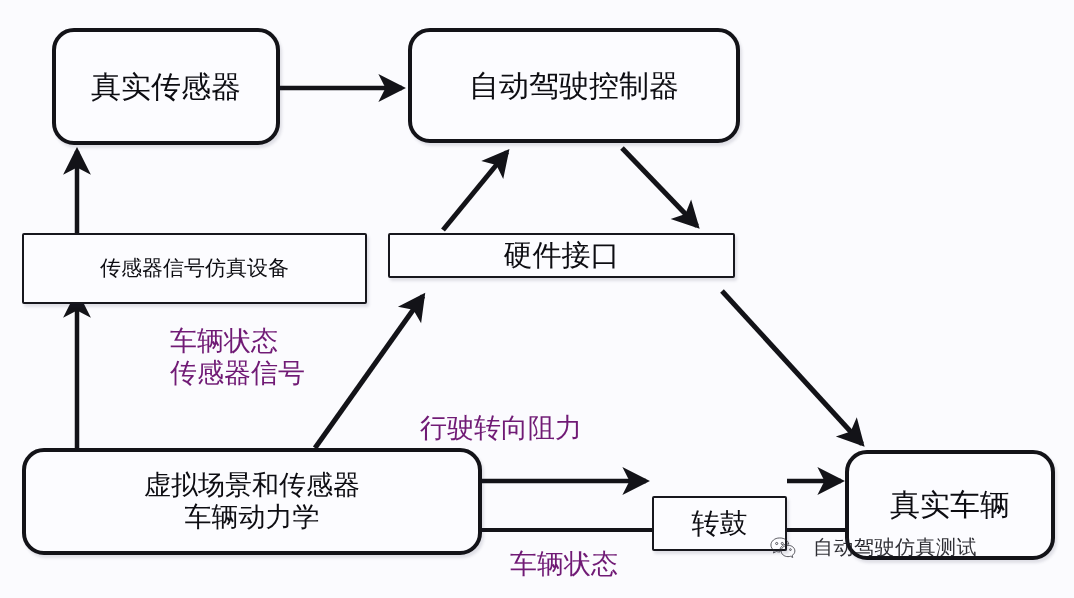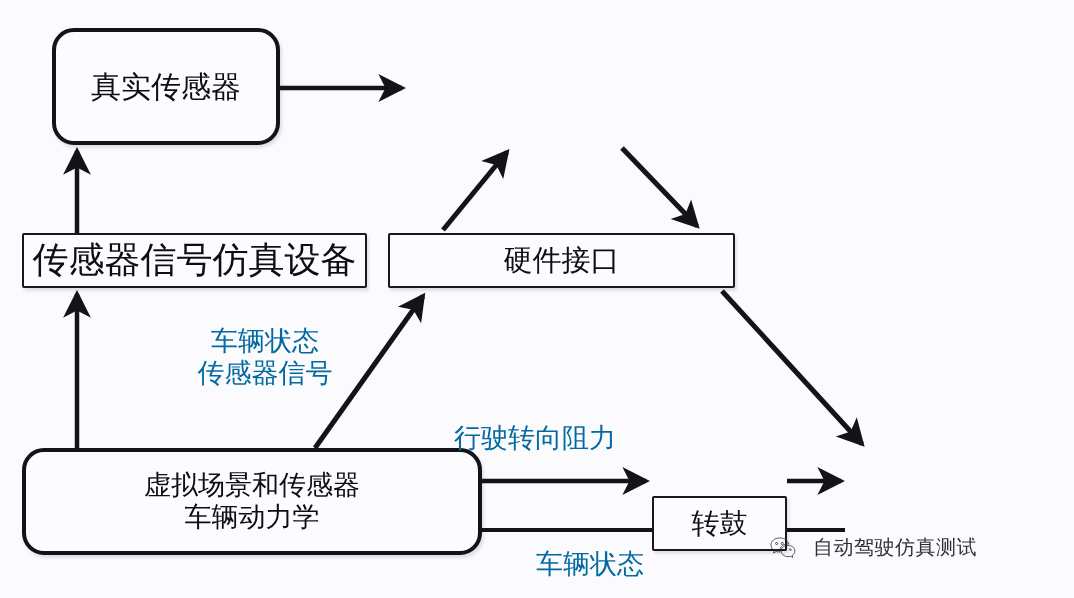--- a/index.html
+++ b/index.html
@@ -39,22 +39,21 @@
     border-radius: 22px;
     box-shadow: 2px 3px 3px rgba(40,40,70,0.13);
   }
   .rect-thin {
     border: 2.5px solid #17171d;
     border-radius: 2px;
     box-shadow: 2px 3px 3px rgba(40,40,70,0.13);
   }
   .edge-label {
     position: absolute;
-    color: #0369a1;
-    text-align: center;
+    color: #701a75;
     line-height: 1.2;
     z-index: 4;
     white-space: pre;
   }
   .watermark {
     position: absolute;
     z-index: 5;
     display: flex;
     align-items: center;
     gap: 17px;
@@ -122,36 +121,38 @@
       <line x1="787" y1="481" x2="841" y2="481" stroke="#131318" stroke-width="4.5" marker-end="url(#ah)"></line>
     </g>
 
     <g>
       <path d="M 845 530 L 424 530" fill="none" stroke="#131318" stroke-width="4" marker-end="url(#ah)"></path>
     </g>
   </svg>
 
   <div class="node-box rounded-heavy" style="left:22px; top:28px; width:228px; height:117px; font-size:30px;margin-left:30px;">真实传感器</div>
 
+  <div class="node-box rounded-heavy" style="left:408px; top:28px; width:332px; height:115px; font-size:30px;">自动驾驶控制器</div>
 
-  <div class="node-box rect-thin" style="left:22px; top:233px; width:345px; height:55px; font-size:36px;">传感器信号仿真设备</div>
+  <div class="node-box rect-thin" style="left:22px; top:233px; width:345px; height:71px; font-size:21px;">传感器信号仿真设备</div>
 
-  <div class="node-box rect-thin" style="left:388px; top:233px; width:347px; height:55px; font-size:29px;">硬件接口</div>
+  <div class="node-box rect-thin" style="left:388px; top:233px; width:347px; height:45px; font-size:29px;">硬件接口</div>
 
   <div class="node-box rounded-heavy" style="left:22px; top:448px; width:460px; height:107px; font-size:27px; white-space:pre-line;">虚拟场景和传感器
 车辆动力学</div>
 
   <div class="node-box rect-thin" style="left:652px; top:453px; width:135px; height:55px; font-size:28px;margin-top:43px;">转鼓</div>
 
+  <div class="node-box rounded-heavy" style="left:845px; top:450px; width:210px; height:110px; font-size:30px;">真实车辆</div>
 
   <div class="edge-label" style="left:170px; top:325px; width:190px; font-size:27px;">车辆状态
 传感器信号</div>
 
 
-  <div class="edge-label" style="left:420px; top:422px; width:230px; font-size:27px;">行驶转向阻力</div>
+  <div class="edge-label" style="left:420px; top:412px; width:230px; font-size:27px;">行驶转向阻力</div>
 
   <div class="edge-label" style="left:510px; top:548px; width:160px; font-size:27px;">车辆状态</div>
 
   <div class="watermark" style="left:770px; top:534px;">
     <span class="wm-logo">
       <svg viewBox="0 0 28 24" width="26" height="24" xmlns="http://www.w3.org/2000/svg">
         <path d="M10.2 1.2C5.1 1.2 1 4.6 1 8.8c0 2.4 1.4 4.6 3.6 6L3.7 17.4l3.1-1.6c1.1 .3 2.2 .5 3.4 .5h.6c-.1-.5-.2-1-.2-1.5 0-4 3.9-7.2 8.7-7.2 .3 0 .6 0 .9 .1-.8-3.7-4.7-6.5-9.3-6.5 z M7.2 6.0a1.15 1.15 0 1 1 0 2.3 1.15 1.15 0 0 1 0-2.3 z M13.2 6.0a1.15 1.15 0 1 1 0 2.3 1.15 1.15 0 0 1 0-2.3 z" fill="none" stroke="#2a2a33" stroke-width="0.9"></path>
         <path d="M19.4 9.1c-4.1 0-7.4 2.7-7.4 6.1 0 3.4 3.3 6.1 7.4 6.1 .9 0 1.8-.1 2.6-.4l2.5 1.3-.7-2.1c1.8-1.1 3-2.9 3-4.9 0-3.4-3.3-6.1-7.4-6.1 z M16.8 12.8a.95 .95 0 1 1 0 1.9 .95 .95 0 0 1 0-1.9 z M22.0 12.8a.95 .95 0 1 1 0 1.9 .95 .95 0 0 1 0-1.9 z" fill="none" stroke="#2a2a33" stroke-width="0.9"></path>
       </svg>
     </span>

